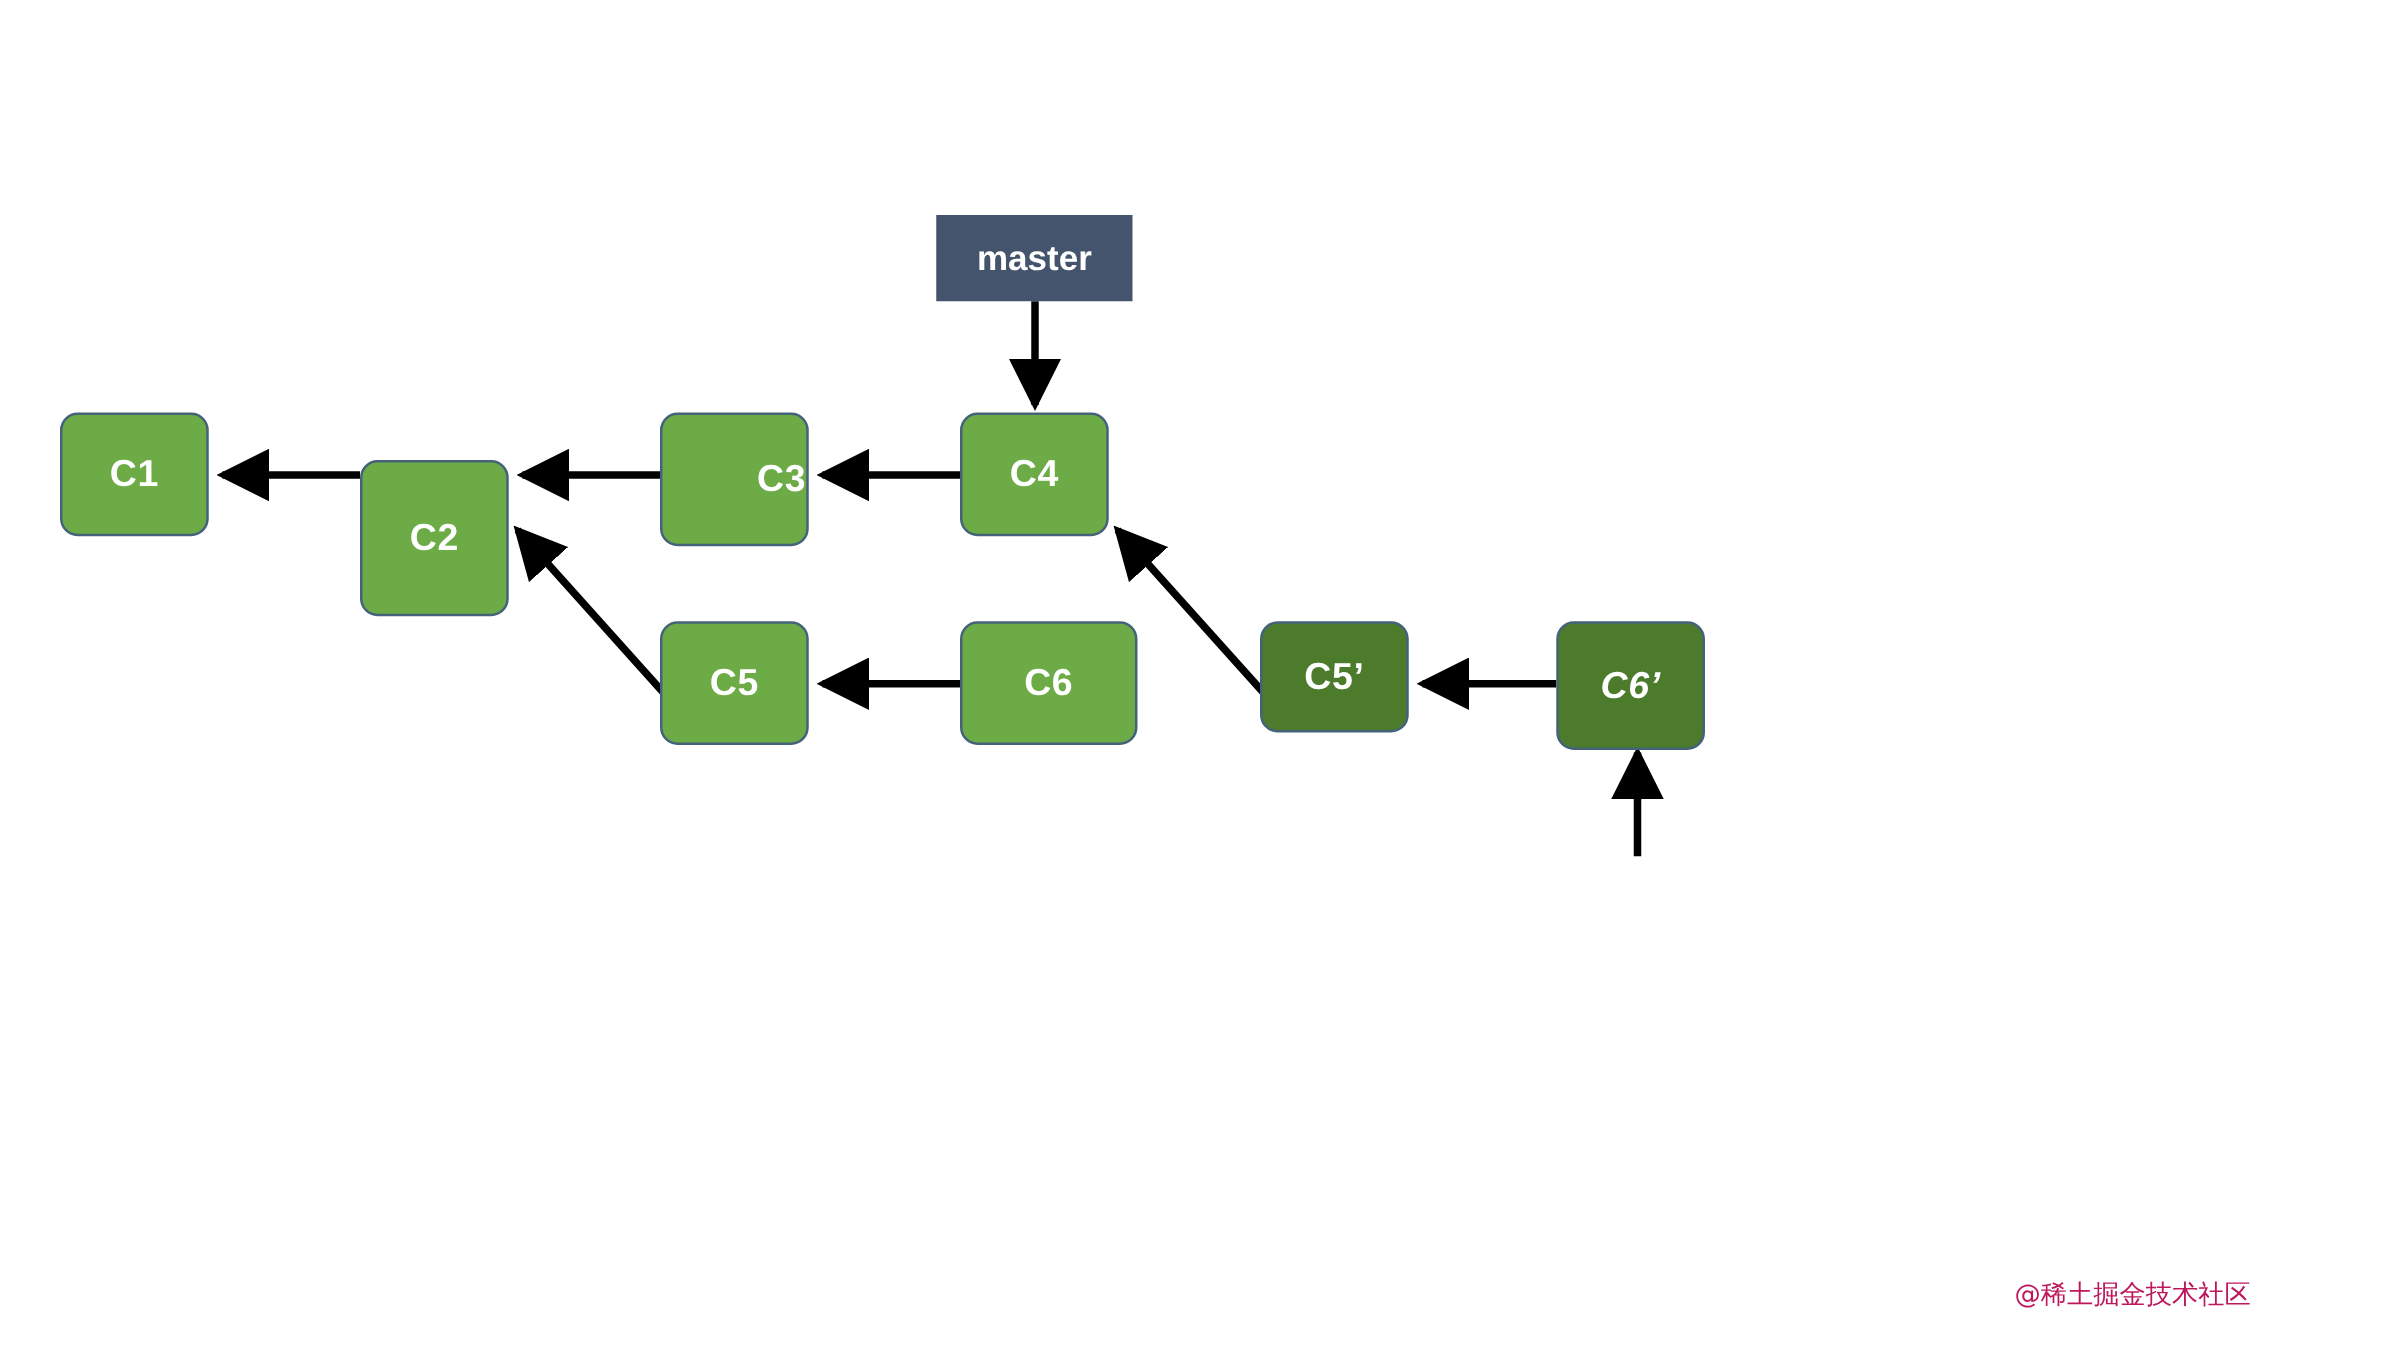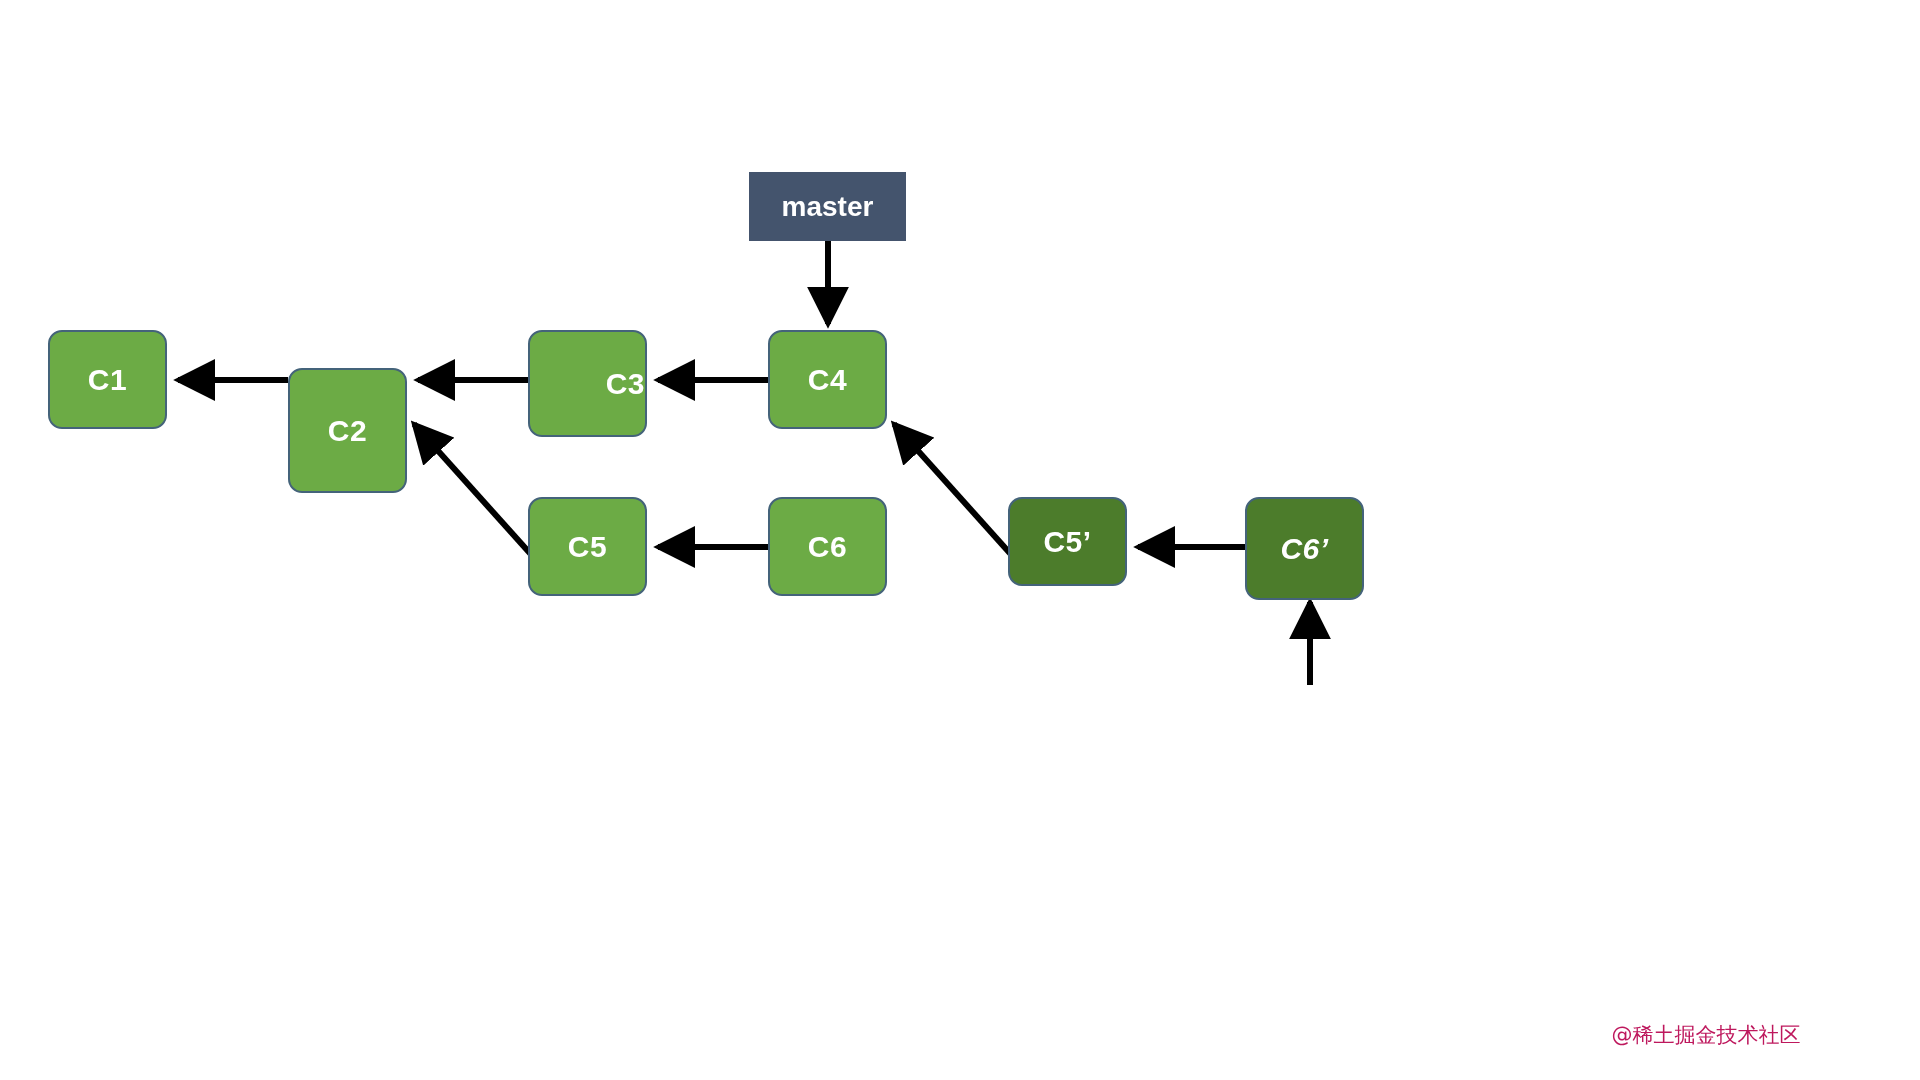--- a/index.html
+++ b/index.html
@@ -113,21 +113,21 @@
   </div>
 
   <div class="commit-node light" style="left:768px; top:330px; width:119px; height:99px;">
     <span>C4</span>
   </div>
 
   <div class="commit-node light" style="left:528px; top:497px; width:119px; height:99px;">
     <span>C5</span>
   </div>
 
-  <div class="commit-node light" style="left:768px; top:497px; width:119px; height:99px;">
+  <div class="commit-node light" style="left:768px; top:497px; width:142px; height:99px;">
     <span>C6</span>
   </div>
 
   <div class="commit-node dark" style="left:1008px; top:497px; width:119px; height:89px;">
     <span>C5’</span>
   </div>
 
   <div class="commit-node dark" style="left:1245px; top:497px; width:119px; height:103px;font-style:italic;">
     <span>C6’</span>
   </div>

